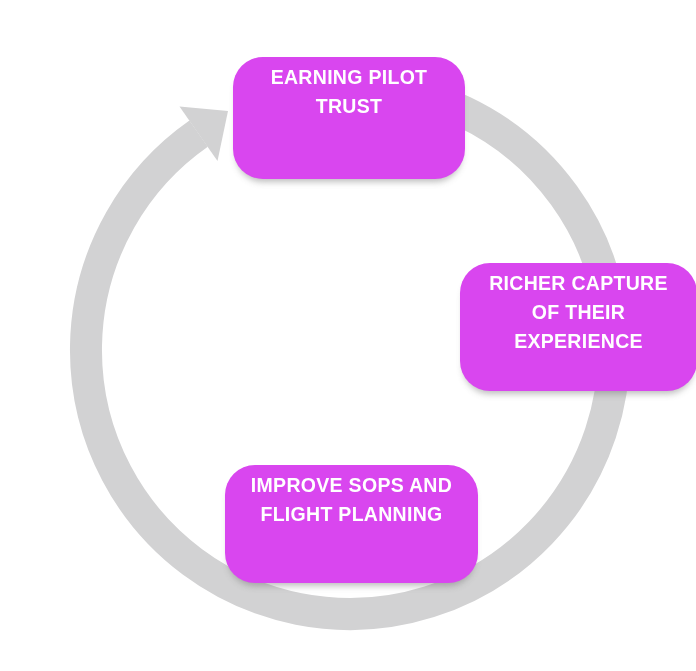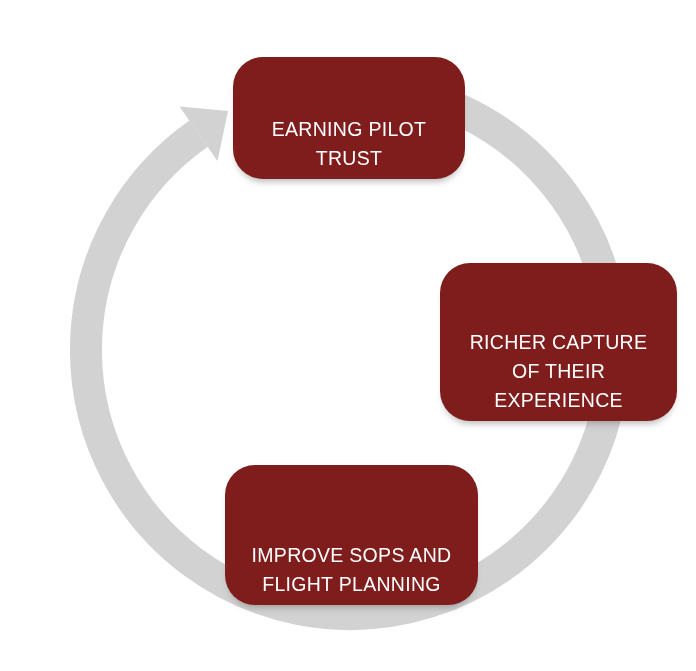--- a/index.html
+++ b/index.html
@@ -17,40 +17,41 @@
   }
   .ring-svg {
     position: absolute;
     left: 0;
     top: 0;
     width: 696px;
     height: 671px;
   }
   .node {
     position: absolute;
-    background: #7f1d1d;
+    background: #d946ef;
     border-radius: 30px;
     display: flex;
-    align-items: flex-end;
+    align-items: flex-start;
     justify-content: center;
     text-align: center;
     box-shadow: 0 6px 6px -3px rgba(110, 110, 110, 0.45);
+    font-weight: bold;
   }
   .node .label {
     color: #ffffff;
     font-size: 19.5px;
     line-height: 1.48;
     letter-spacing: 0.3px;
     white-space: pre-line;
     text-transform: uppercase;
     padding: 6px 14px;
   }
   .node-top    { left: 233px; top: 57px;  width: 232px; height: 122px; }
-  .node-right  { left: 440px; top: 263px; width: 237px; height: 158px; }
-  .node-bottom { left: 225px; top: 465px; width: 253px; height: 140px; }
+  .node-right  { left: 460px; top: 263px; width: 237px; height: 128px; }
+  .node-bottom { left: 225px; top: 465px; width: 253px; height: 118px; }
   .node-left   { left: 23px;  top: 262px; width: 234px; height: 130px; }
 </style>
 </head>
 <body>
 
 <div class="stage">
 
   <svg class="ring-svg" viewBox="0 0 696 671" aria-hidden="true">
 
     <path d="M 350 86 A 264 264 0 1 1 198.6 133.7" fill="none" stroke-width="32" stroke-linecap="butt" stroke="#d2d2d3"></path>

